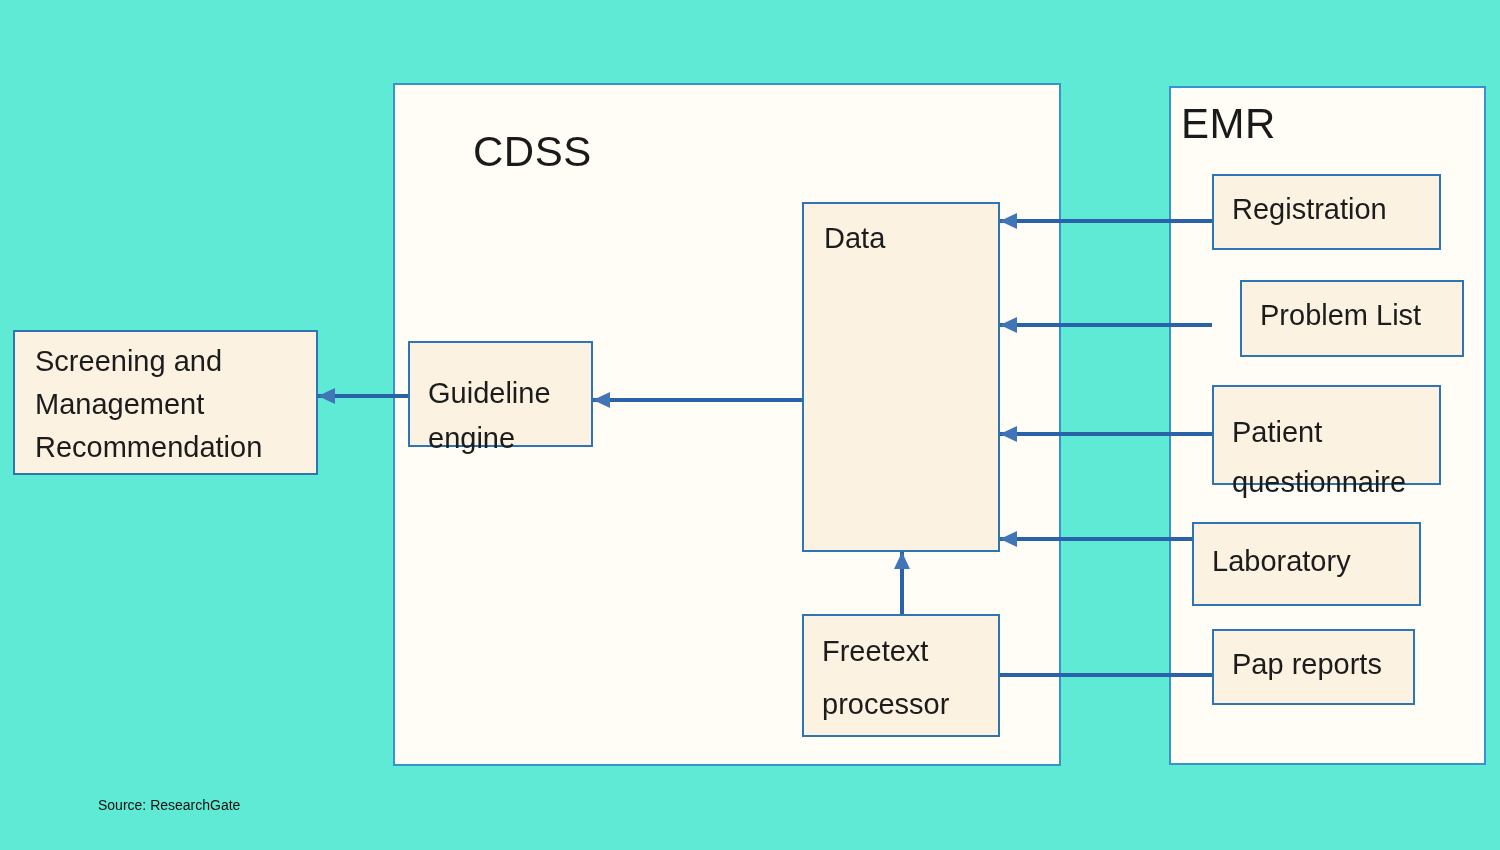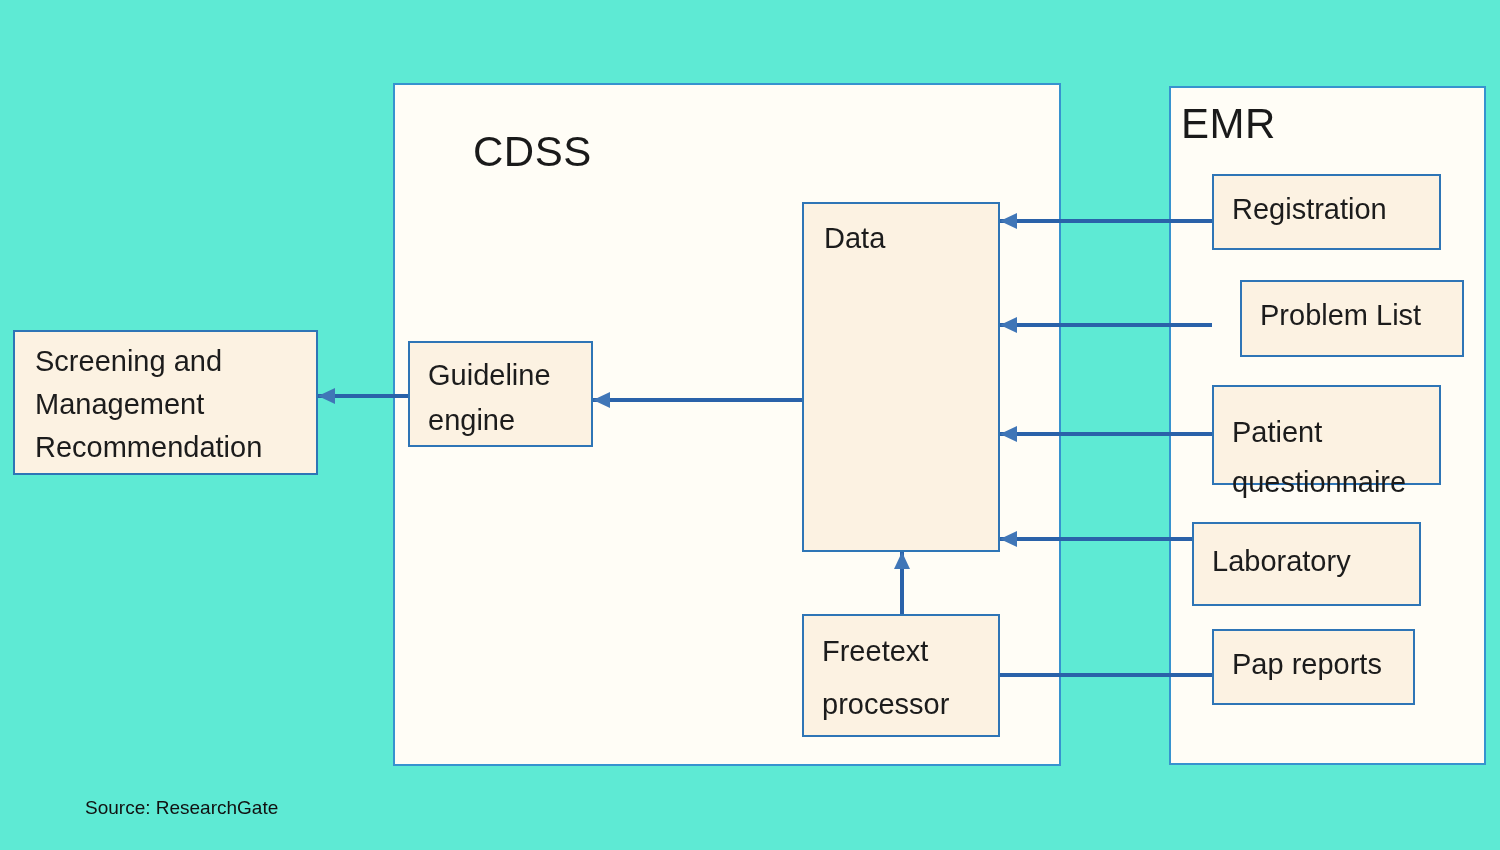--- a/index.html
+++ b/index.html
@@ -65,30 +65,30 @@
     position: absolute;
     top: 0; left: 50%;
     transform: translateX(-50%);
     width: 0; height: 0;
     border-style: solid;
     border-width: 0 8px 17px 8px;
     border-color: transparent transparent #4076b7 transparent;
   }
   .source-note {
     position: absolute;
-    left: 85px;
+    left: 98px;
     top: 797px;
-    font-size: 19px;
+    font-size: 14px;
     color: #111111;
     z-index: 4;
   }
 
   
   .n-screening   { left: 13px;   top: 310px; width: 305px; height: 145px; padding: 8px 0 0 20px; margin-top: 20px; }
-  .n-guideline   { left: 408px;  top: 341px; width: 185px; height: 106px; padding: 10px 0 0 18px; line-height: 45px; }
+  .n-guideline   { left: 408px;  top: 341px; width: 185px; height: 106px; padding: 28px 0 0 18px; line-height: 45px; }
   .n-datamodule  { left: 802px;  top: 202px; width: 198px; height: 350px; padding: 13px 0 8px 20px; }
   .n-freetext    { left: 802px;  top: 614px; width: 198px; height: 123px; padding: 9px 16px 0 18px; line-height: 53px; }
   .n-registration{ left: 1212px; top: 174px; width: 229px; height: 76px;  }
   .n-problemlist { left: 1240px; top: 280px; width: 224px; height: 77px;  }
   .n-patientq    { left: 1212px; top: 385px; width: 229px; height: 100px; padding: 20px 0 0 18px; line-height: 50px; }
   .n-laboratory  { left: 1192px; top: 522px; width: 229px; height: 84px;  }
   .n-papreports  { left: 1212px; top: 629px; width: 203px; height: 76px;  }
 
   .c-cdss { left: 393px;  top: 83px; width: 668px; height: 683px; }
   .c-emr  { left: 1169px; top: 86px; width: 317px; height: 679px; }

